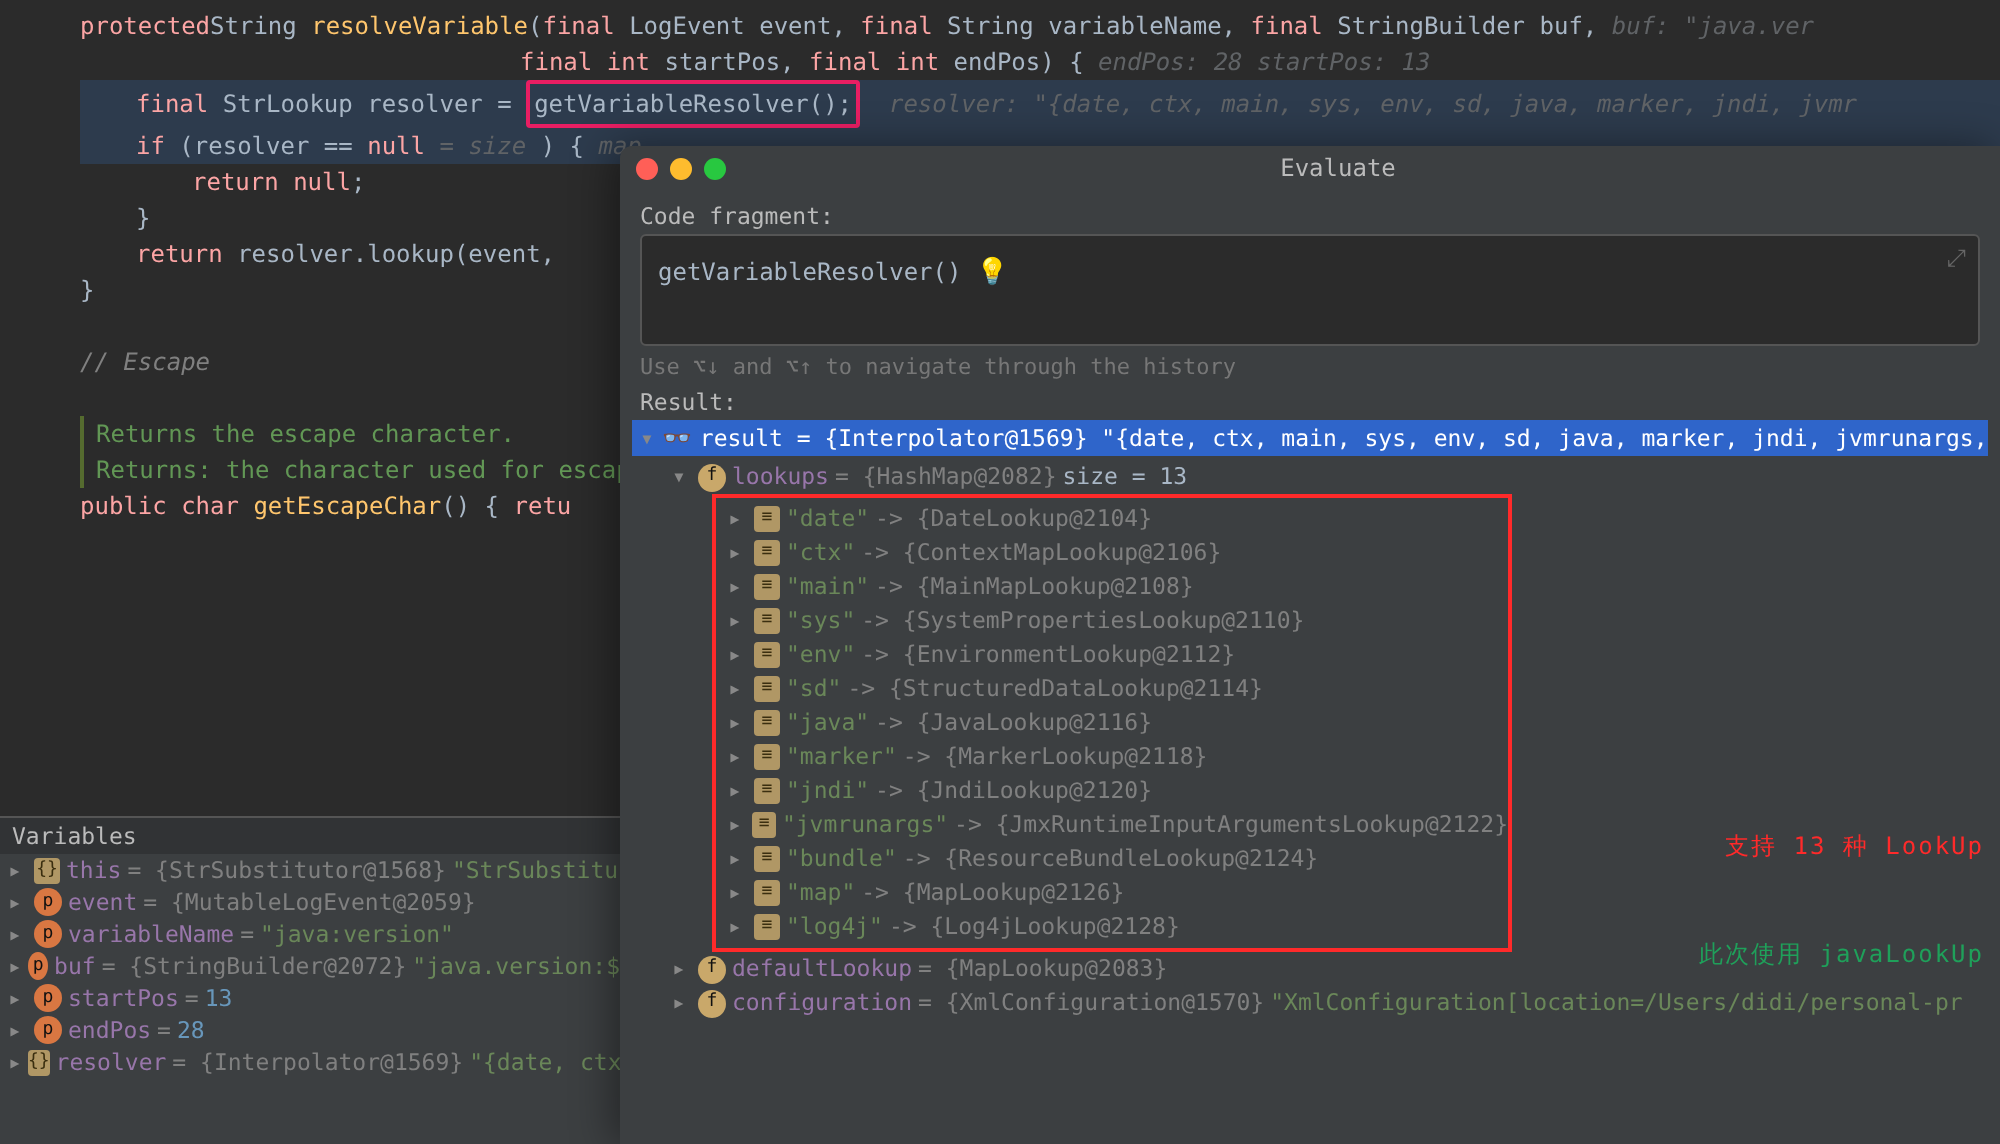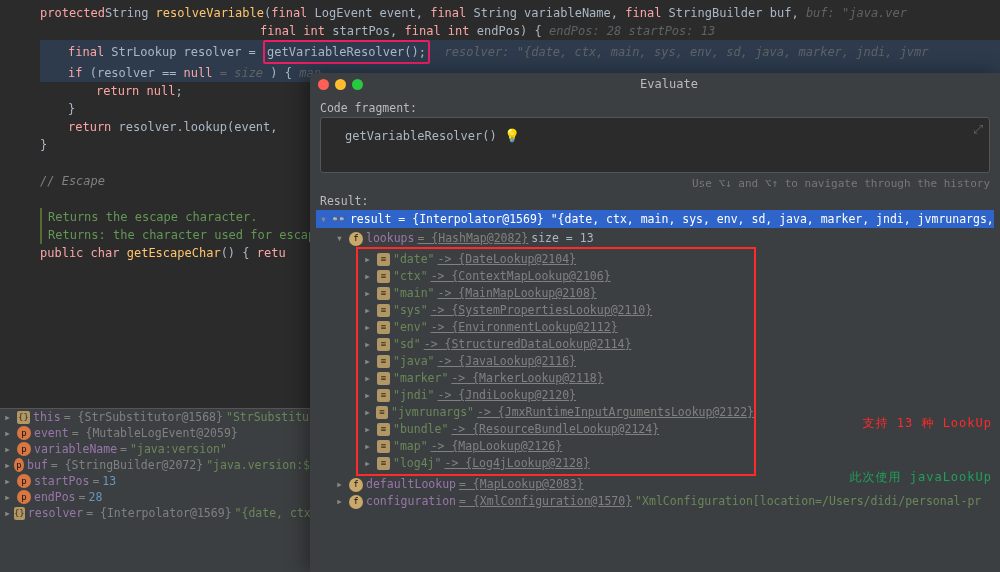--- a/index.html
+++ b/index.html
@@ -88,38 +88,38 @@
     position: relative;
   }
   .traffic { display:flex; gap:6px; padding-left:8px;}
   .t-dot { width:11px;height:11px;border-radius:50%; }
   .t-red{background:#ff5f57;} .t-yel{background:#febc2e;} .t-grn{background:#28c840;}
   .eval-title { position:absolute; left:0;right:0;text-align:center;color:#bbb;font-size:12px;padding-left:28px;}
   .eval-body { padding: 6px 10px 0 10px; flex:0 0 auto;}
   .eval-label { color:#bbb; font-size:11.5px; margin-bottom:2px;}
   .eval-expr-box {
     background:#2b2b2b; border:1px solid #555; border-radius:3px;
-    padding:6px 24px; min-height:56px; position:relative;
+    padding:6px 8px; min-height:56px; position:relative;
   }
   .eval-expr { color:#a9b7c6; }
   .bulb { color:#f2c55c; font-size:13px; margin-top:4px; display:inline-block;}
   .expand-ic { position:absolute; top:4px; right:6px; color:#666;}
-  .nav-hint { text-align:right; color:#777; font-size:11px; padding:4px 0;}
+  .nav-hint { text-align:left; color:#777; font-size:11px; padding:4px 0;}
   .result-area { padding:0 10px; flex:1; overflow:hidden;}
   .result-root {
     background:#2f65ca; color:#fff; padding:2px 4px; margin-left:-4px;margin-right:-4px;
     display:flex;align-items:center;gap:4px;white-space:nowrap;overflow:hidden;
     font-size:11.5px;
   }
   .glasses { font-size:12px; color:#ddd;}
   .tree { margin-top:2px; font-size:11.5px; line-height:17px;}
   .tree-row { display:flex; align-items:center; gap:3px; white-space:nowrap;}
   .ind0 { padding-left:16px;}
   .tree-key { color:#9876aa; }
-  .tree-obj { color:#808080;text-decoration:underline; }
+  .tree-obj { color:#808080; }
   .tree-num { color:#6897bb; }
   .ic-brace {
     display:inline-flex;align-items:center;justify-content:center;
     width:13px;height:13px;border-radius:2px;background:#b09765;color:#3a2e0f;font-size:9px;
   }
   .red-box {
     border: 2px solid #ff2a2a;
     padding: 2px 0;
     margin-left:36px;
     margin-right:-200px;
@@ -166,20 +166,21 @@
   <div class="jdoc-border">
     <div>Returns the escape character.</div>
     <div>Returns: the character used for escaping</div>
   </div>
   <div>
     <span class="kw">public char </span><span class="fn">getEscapeChar</span><span>() { </span><span class="kw">retu</span>
   </div>
 </div>
 
 <div class="variables-panel">
+  <div class="variables-header">Variables</div>
   <div id="vars-list">
       <div class="var-row">
         <span class="arrow">▸</span>
         <span class="ic-brace">{}</span>
         <span class="var-name">this</span>
         <span class="var-obj"> = {StrSubstitutor@1568} </span>
         <span class="var-strval">"StrSubstitu</span>
       </div>
       <div class="var-row">
         <span class="arrow">▸</span>

